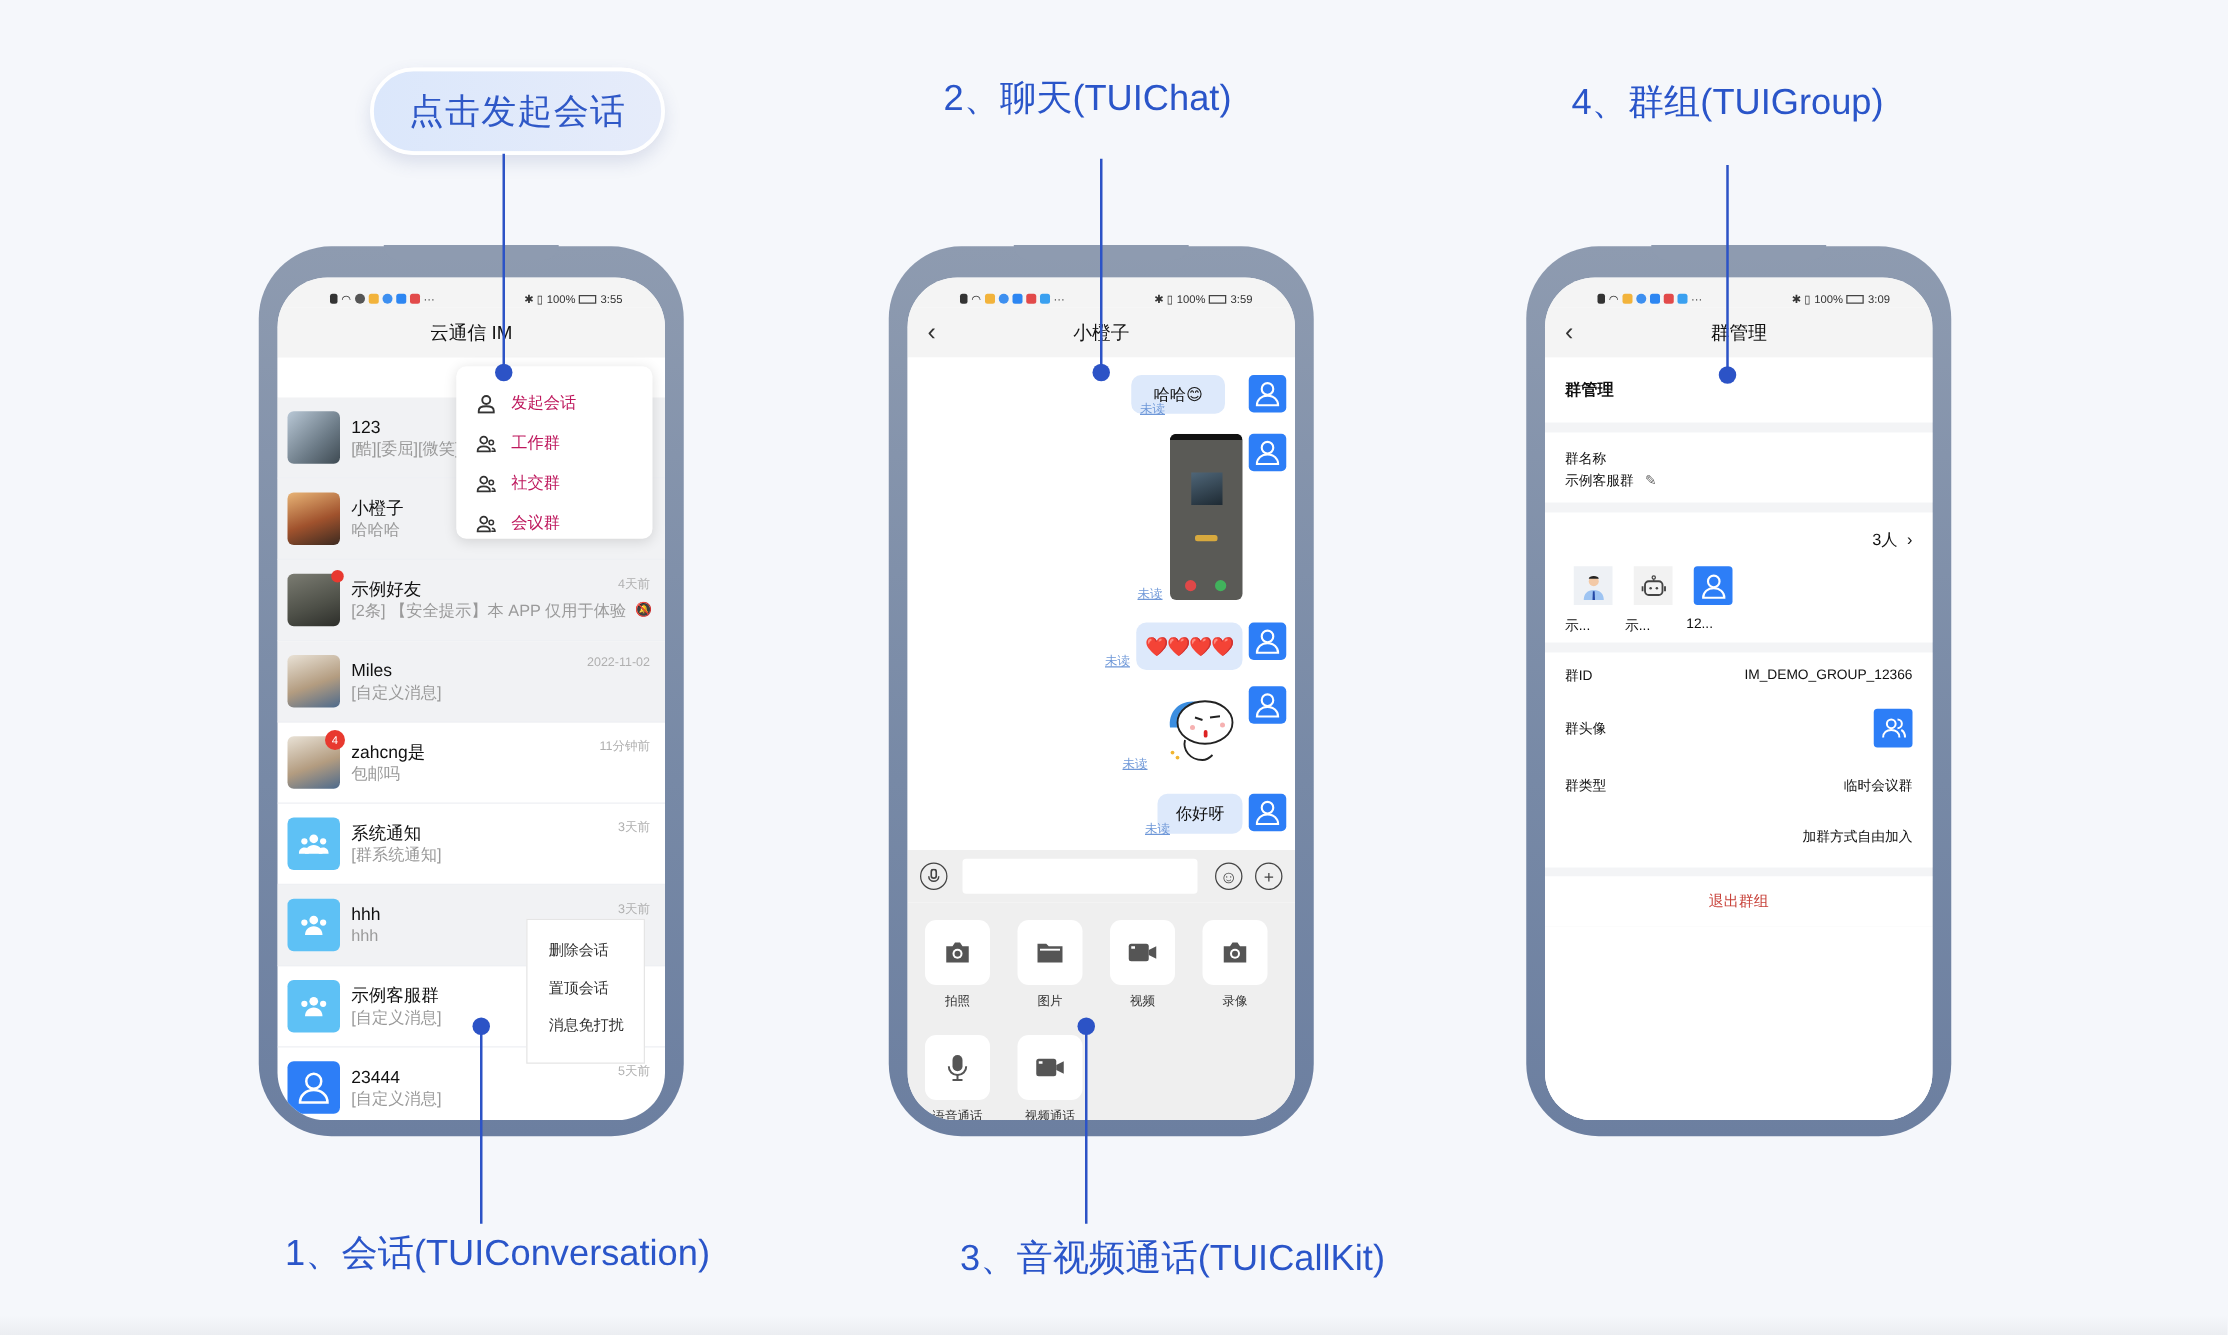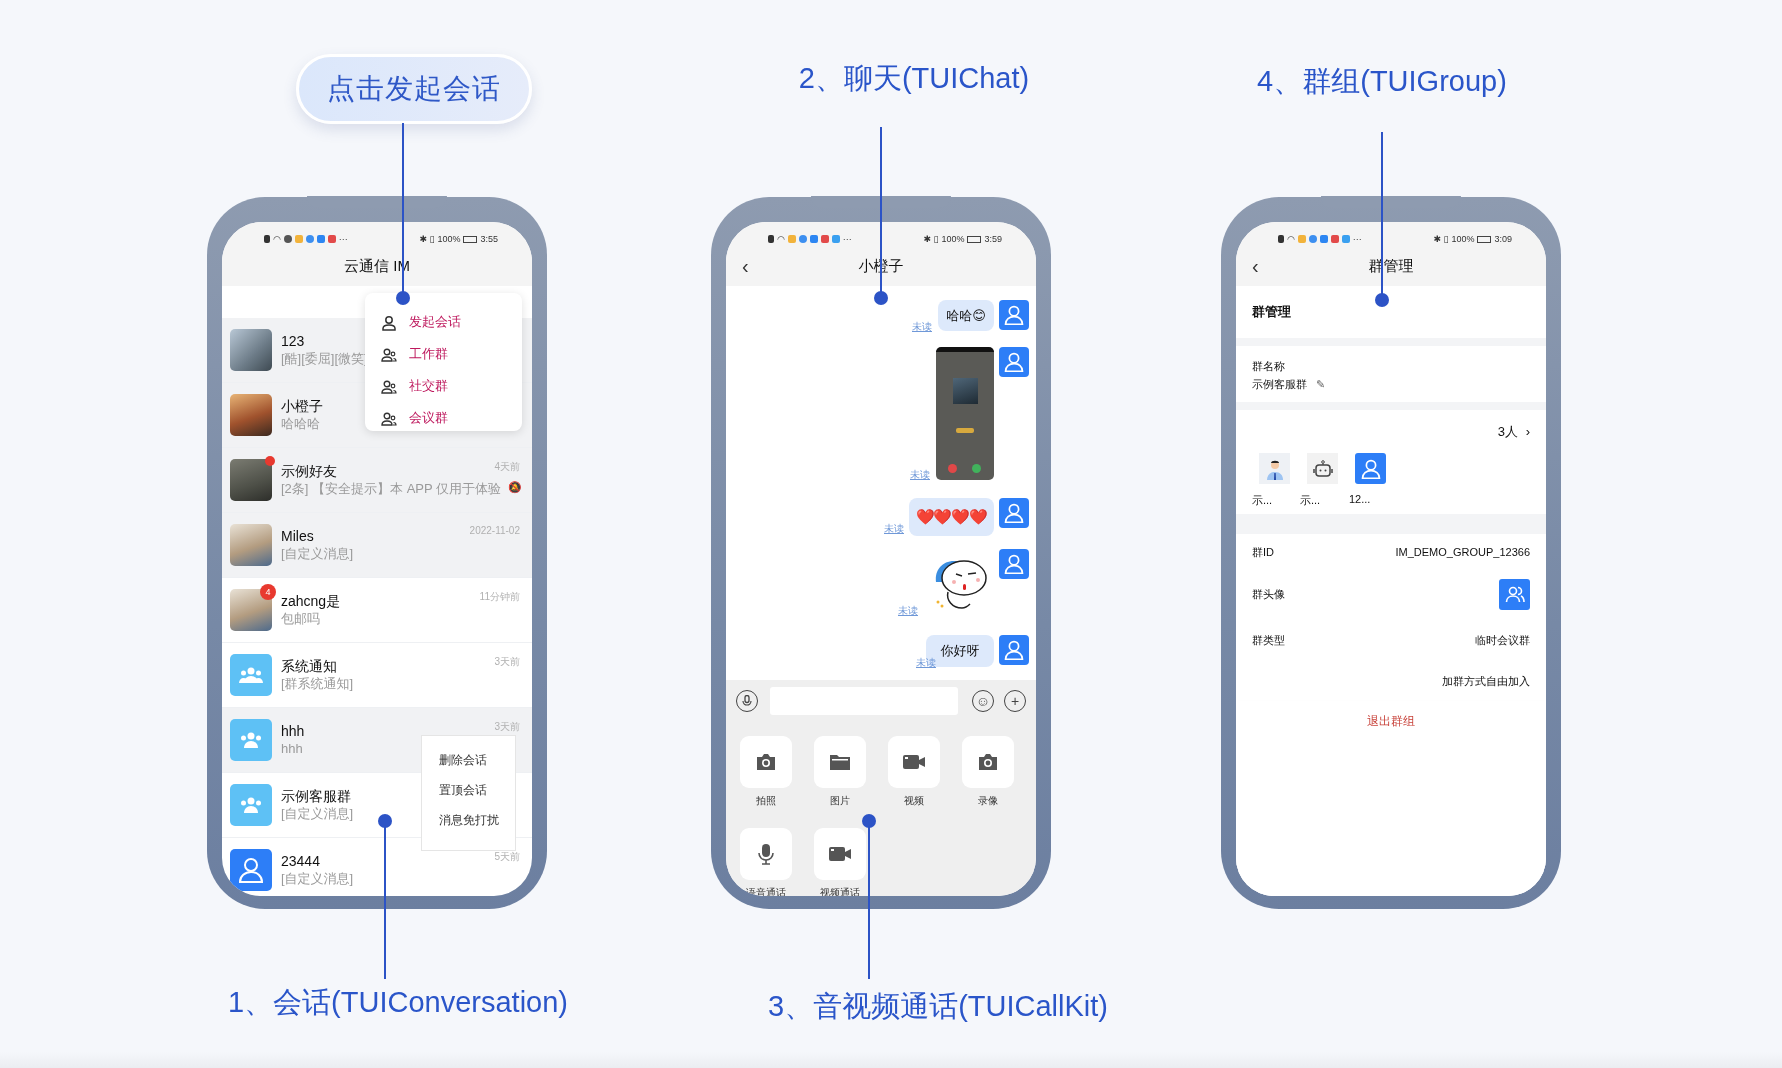--- a/index.html
+++ b/index.html
@@ -63,21 +63,21 @@
   .grp-bg{position:absolute;left:0;right:0;top:64px;bottom:0;background:#f3f4f6;}
   .card{position:absolute;left:0;right:0;background:#fff;}
   .row-kv{display:flex;justify-content:space-between;align-items:center;padding:0 16px;font-size:12px;color:#111;}
 </style>
 </head>
 <body>
 
 <div class="callout">
     <span>点击发起会话</span>
   </div>
-<div class="section-title" style="left:870px;top:59px;margin-left:44px;">2、聊天(TUIChat)</div>
+<div class="section-title" style="left:870px;top:59px;">2、聊天(TUIChat)</div>
 <div class="section-title" style="left:1382px;top:62px;">4、群组(TUIGroup)</div>
 <div class="section-title" style="left:398px;top:983px;">1、会话(TUIConversation)</div>
 <div class="section-title" style="left:938px;top:987px;">3、音视频通话(TUICallKit)</div>
 
 <div class="phone" style="left:207px;">
   <div class="screen">
     <div class="statusbar">
       <div class="sb-left">
         <span class="sb-ic" style="background:#333;width:6px;"></span>
         <span style="font-size:9px;">◠</span>
@@ -279,21 +279,21 @@
     </div>
 
     <div class="chat">
 
       <div class="msg-avatar" style="top:14px;">
           <svg width="20" height="22" viewBox="0 0 26 28">
             <circle cx="13" cy="9" r="6" fill="none" stroke="#fff" stroke-width="2.2"></circle>
             <path d="M2 26c0-6 5-10 11-10s11 4 11 10z" fill="none" stroke="#fff" stroke-width="2.2"></path>
           </svg>
         </div>
-      <div class="bubble" style="right:42px;top:14px;width:56px;height:31px;">哈哈😊</div>
+      <div class="bubble" style="right:56px;top:14px;width:75px;height:31px;">哈哈😊</div>
       <span class="unread" style="right:104px;top:34px;">未读</span>
 
       <div class="msg-avatar" style="top:61px;">
           <svg width="20" height="22" viewBox="0 0 26 28">
             <circle cx="13" cy="9" r="6" fill="none" stroke="#fff" stroke-width="2.2"></circle>
             <path d="M2 26c0-6 5-10 11-10s11 4 11 10z" fill="none" stroke="#fff" stroke-width="2.2"></path>
           </svg>
         </div>
       <div style="position:absolute;right:42px;top:61px;width:58px;height:133px;background:#5a5a56;border-radius:5px;border-top:5px solid #111;">
         <div style="position:absolute;left:17px;top:26px;width:25px;height:26px;background:linear-gradient(160deg,#4f6678,#1e2a33);"></div>
@@ -473,21 +473,21 @@
         <div style="position:absolute;left:119px;top:43px;width:31px;height:31px;background:#2d7ef7;border-radius:3px;display:flex;align-items:center;justify-content:center;">
             <svg width="20" height="22" viewBox="0 0 26 28">
               <circle cx="13" cy="9" r="6" fill="none" stroke="#fff" stroke-width="2.2"></circle>
               <path d="M2 26c0-6 5-10 11-10s11 4 11 10z" fill="none" stroke="#fff" stroke-width="2.2"></path>
             </svg>
           </div>
         <div style="position:absolute;left:16px;top:83px;font-size:11px;">示...</div>
         <div style="position:absolute;left:64px;top:83px;font-size:11px;">示...</div>
         <div style="position:absolute;left:113px;top:83px;font-size:11px;">12...</div>
       </div>
-      <div class="card" style="top:248px;height:172px;">
+      <div class="card" style="top:236px;height:172px;">
         <div class="row-kv" style="height:36px;font-size:11px;">
             <span>群ID</span>
             <span>IM_DEMO_GROUP_12366</span>
           </div>
         <div class="row-kv" style="height:48px;font-size:11px;">
             <span>群头像</span>
             <span style="width:31px;height:31px;background:#2d7ef7;border-radius:3px;display:flex;align-items:center;justify-content:center;">
               <svg width="20" height="18" viewBox="0 0 20 18">
                 <circle cx="8" cy="6" r="3.5" fill="none" stroke="#fff" stroke-width="1.6"></circle>
                 <path d="M1.5 17c0-4 3-6 6.5-6s6.5 2 6.5 6" fill="none" stroke="#fff" stroke-width="1.6"></path>

